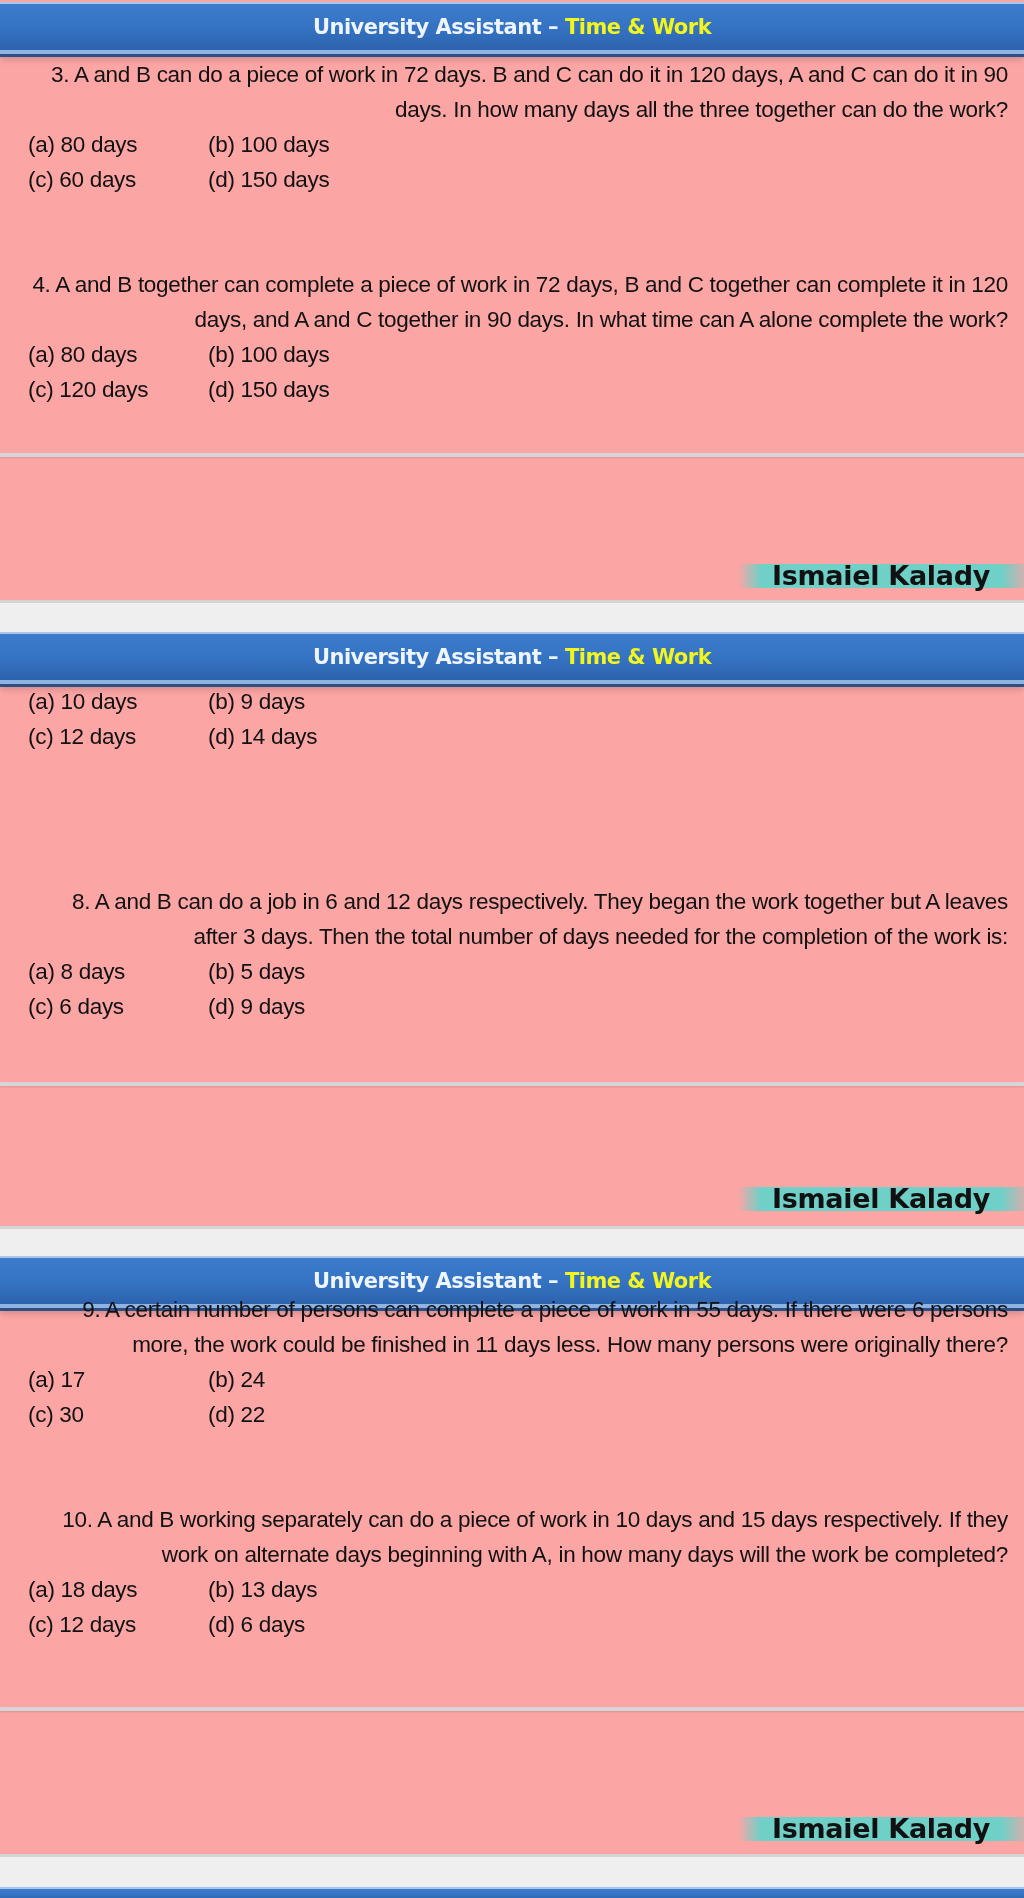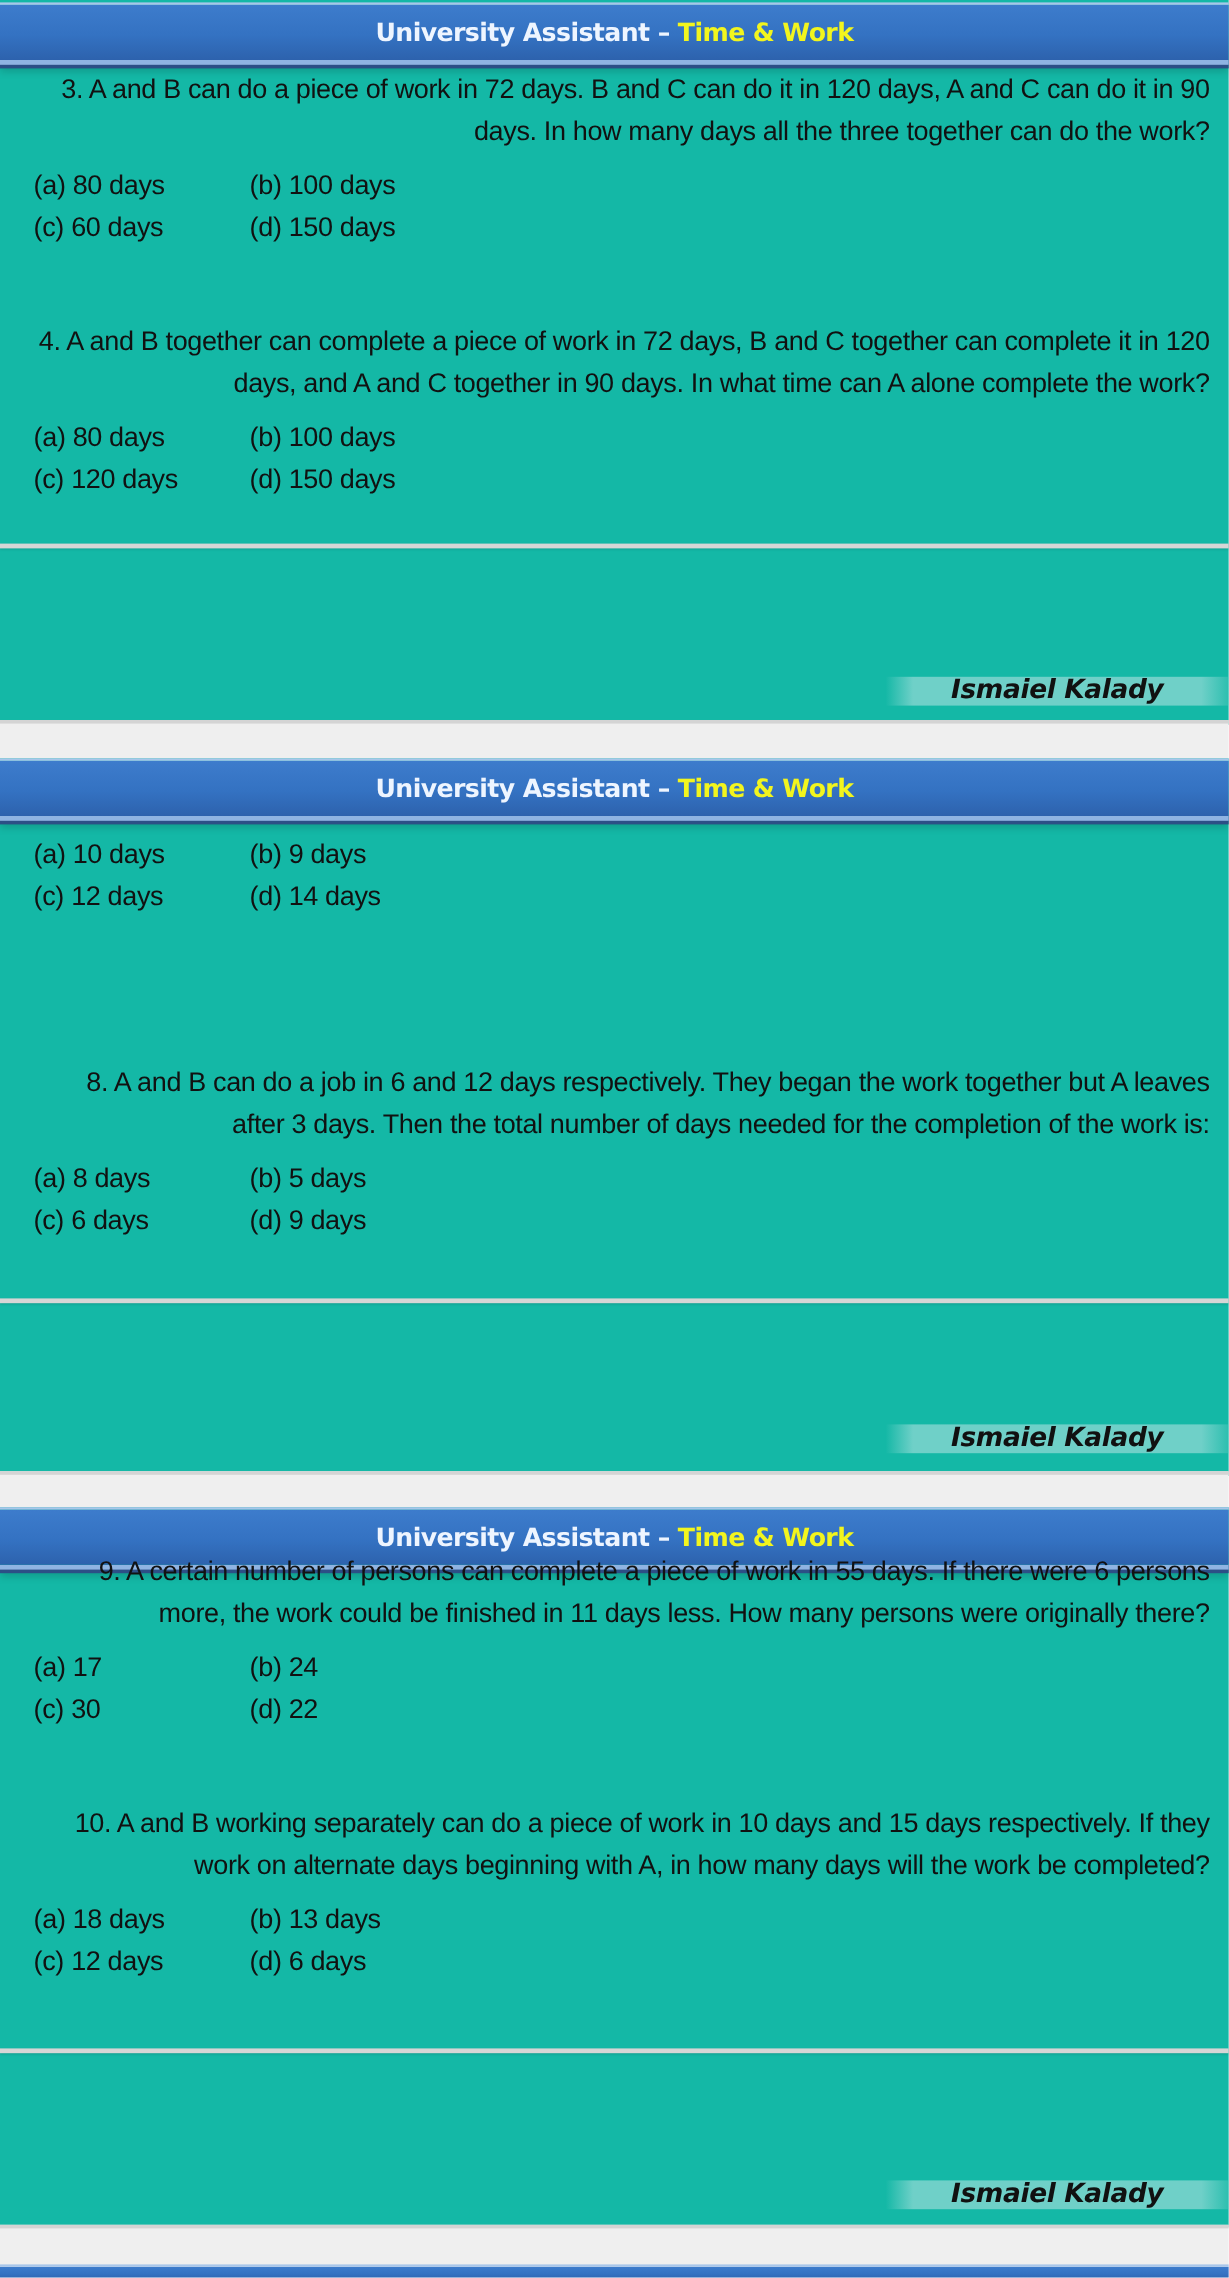--- a/index.html
+++ b/index.html
@@ -1,55 +1,55 @@
 <!DOCTYPE html>
 <html><head>
 <meta charset="utf-8">
 <style>
   html, body { margin:0; padding:0; }
   body {
     width:1024px; height:1898px; overflow:hidden; background:#ffffff;
     font-family: "Liberation Sans", sans-serif; color:#111;
     position:relative;
   }
-  .slide { position:absolute; left:0; width:1024px; background:#14b8a6; }
+  .slide { position:absolute; left:0; width:1024px; background:#fca5a5; }
   .gap { position:absolute; left:0; width:1024px; background:#efefef; border-top:3px solid #d4d4d4; }
   .header {
     position:absolute; left:0; width:1024px; height:46px;
     background: linear-gradient(to bottom, #3d7ccc 0%, #3472c2 55%, #2d62ad 100%);
     border-top:2px solid #a8c6ea;
     box-shadow: 0 4px 0 #8fb4e2, 0 7px 0 #2c4f86, 0 10px 6px rgba(0,0,0,0.15);
     text-align:center;
   }
   .header-text {
     font-family: "DejaVu Sans", sans-serif; font-weight:bold; font-size:21px;
     line-height:46px; letter-spacing:-0.5px;
   }
   .h-main { color:#eef5ff; }
   .h-accent { color:#f2f51e; }
   .q {
     position:absolute; left:28px; width:980px;
     font-family: "Liberation Sans", sans-serif; font-size:22.5px; line-height:35px;
     color:#111; letter-spacing:-0.3px;
   }
   .q p { margin:0;text-align:right; }
-  .opts { display:grid; grid-template-columns:180px 200px;margin-top:10px; }
+  .opts { display:grid; grid-template-columns:180px 200px; }
   .opts span { display:block; line-height:35px; }
   .divider {
     position:absolute; left:0; width:1024px; height:4px;
     background:#d6d6d6; box-shadow:0 1px 2px rgba(0,0,0,0.12);
   }
   .badge {
     position:absolute; left:738px; width:286px; height:24px;
     background: linear-gradient(to right, rgba(102,206,196,0.0) 0%, #6fd0c8 8%, #6fd0c8 92%, rgba(102,206,196,0.3) 100%);
     text-align:center;
   }
   .badge-text {
-    font-family: "DejaVu Sans", sans-serif; font-weight:bold; font-size:22px;
-    line-height:24px; color:#111; letter-spacing:-0.3px;font-style:italic;
+    font-family: "DejaVu Sans", sans-serif; font-weight:bold; font-size:27px;
+    line-height:24px; color:#111; letter-spacing:-0.3px;
   }
 </style>
 </head>
 <body>
 
 <div class="slide" style="top:0; height:604px;">
   <div class="header" style="top:2px;">
     <span class="header-text"><span class="h-main">University Assistant – </span><span class="h-accent">Time &amp; Work</span></span>
   </div>
 

